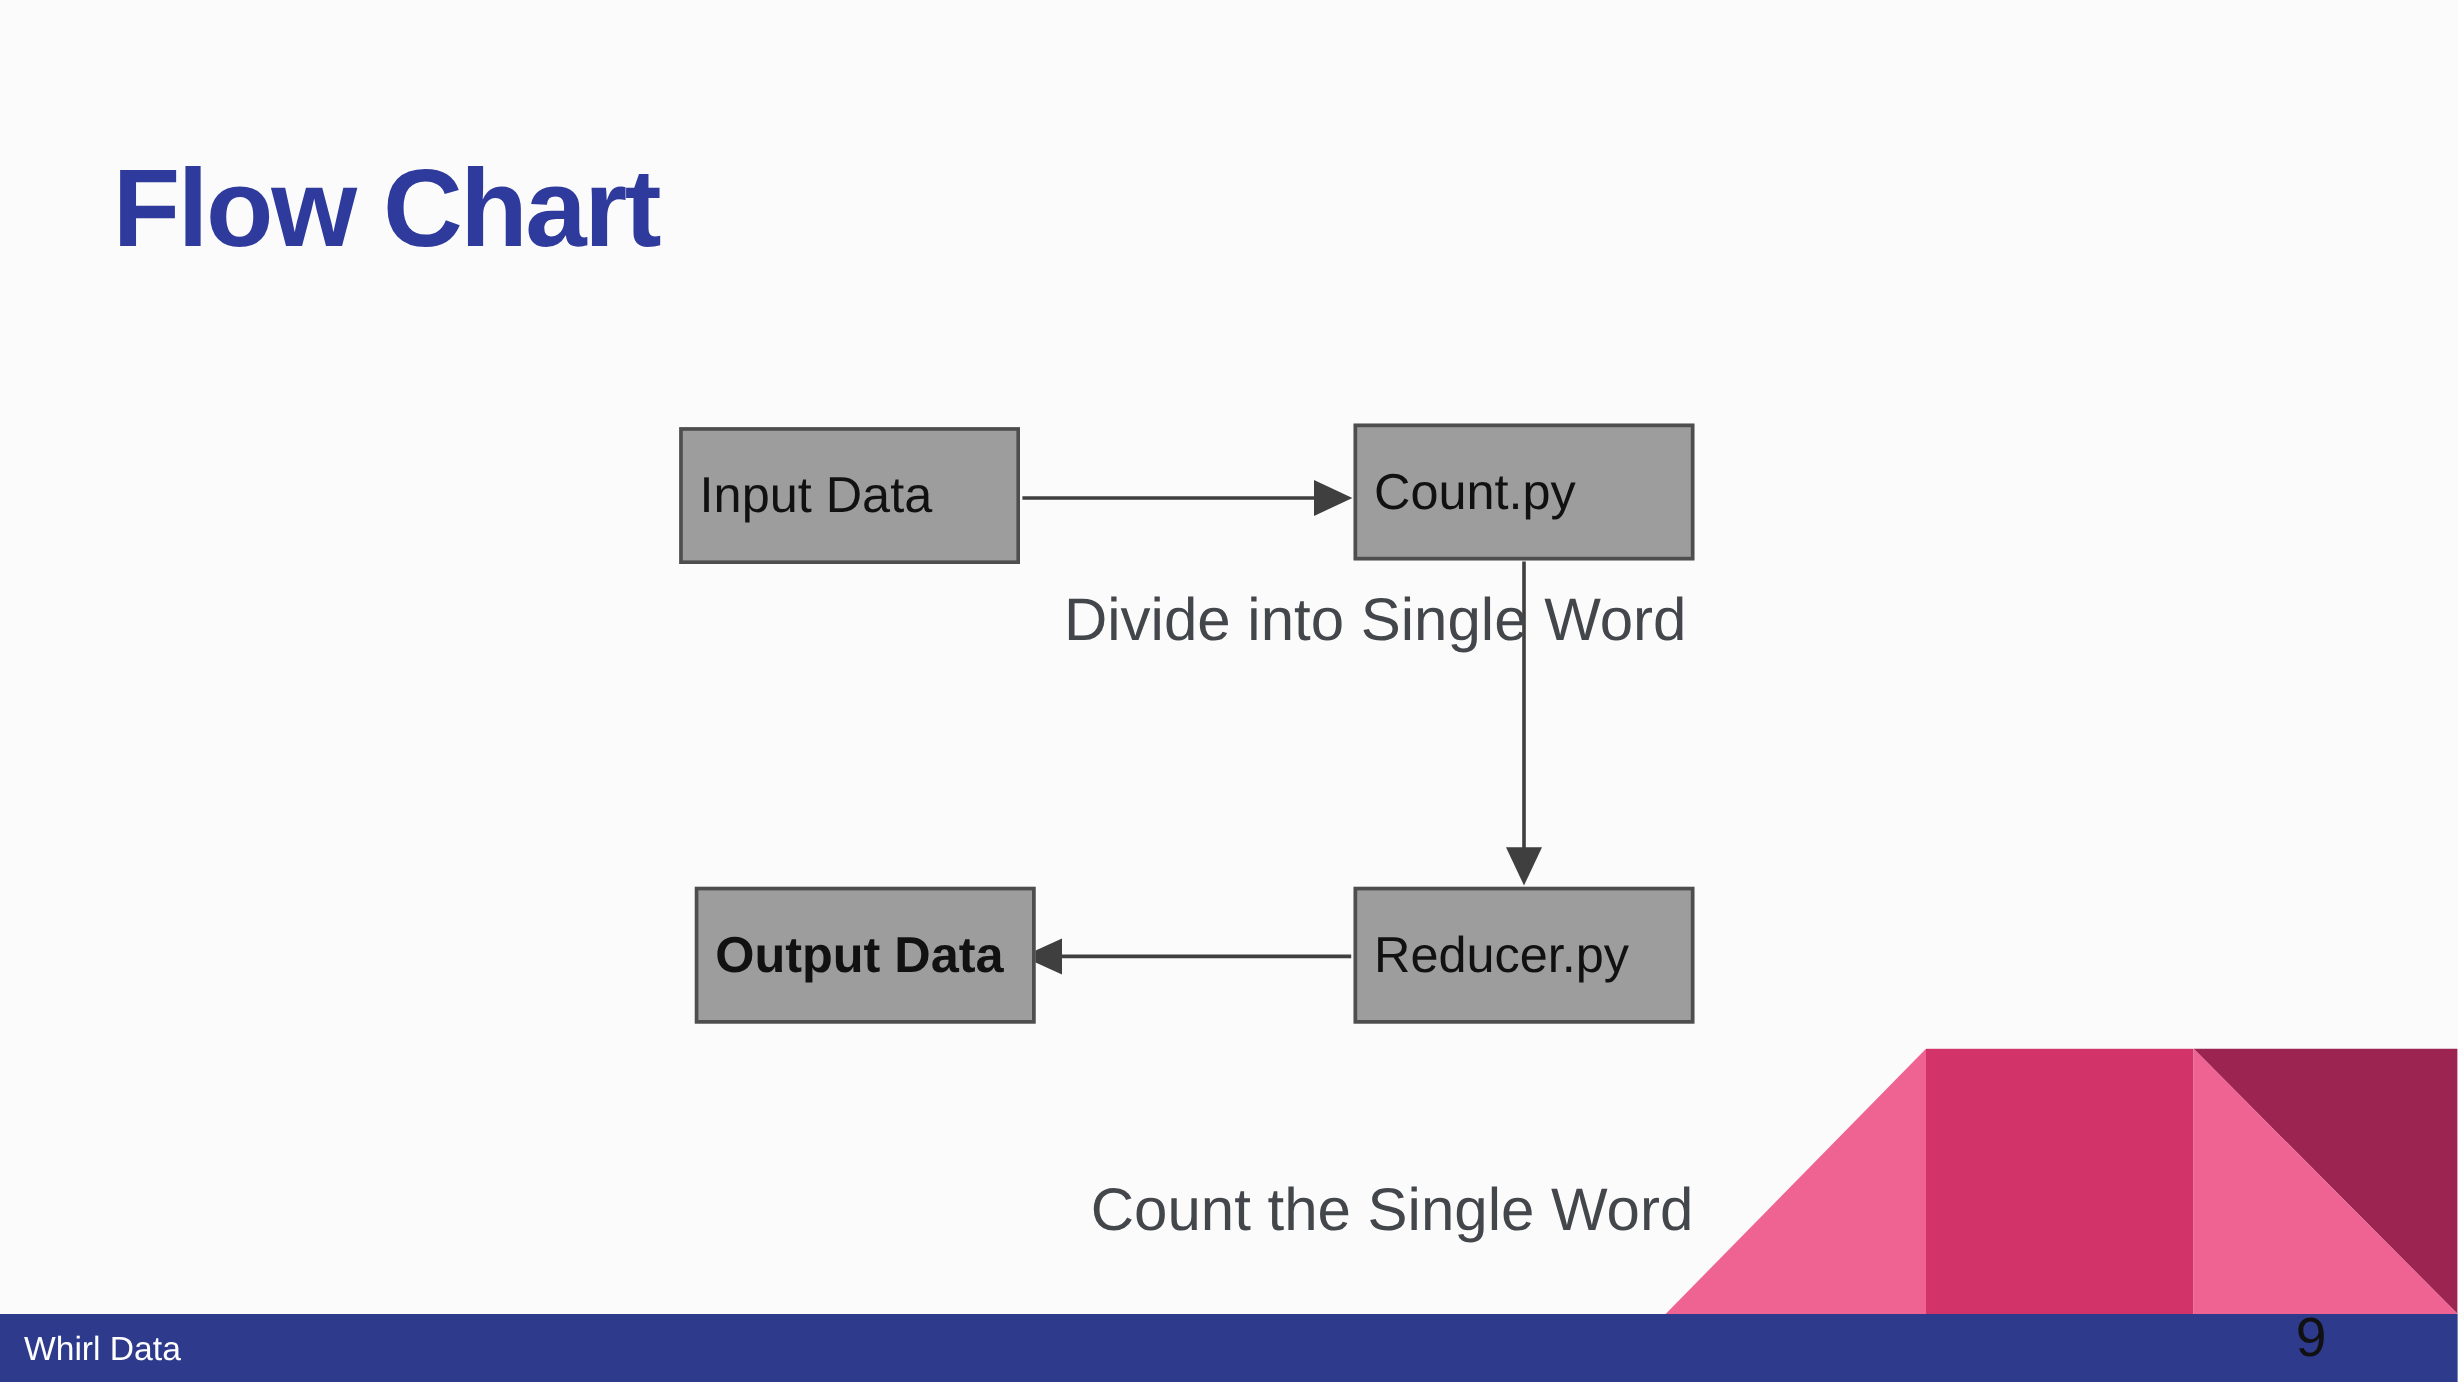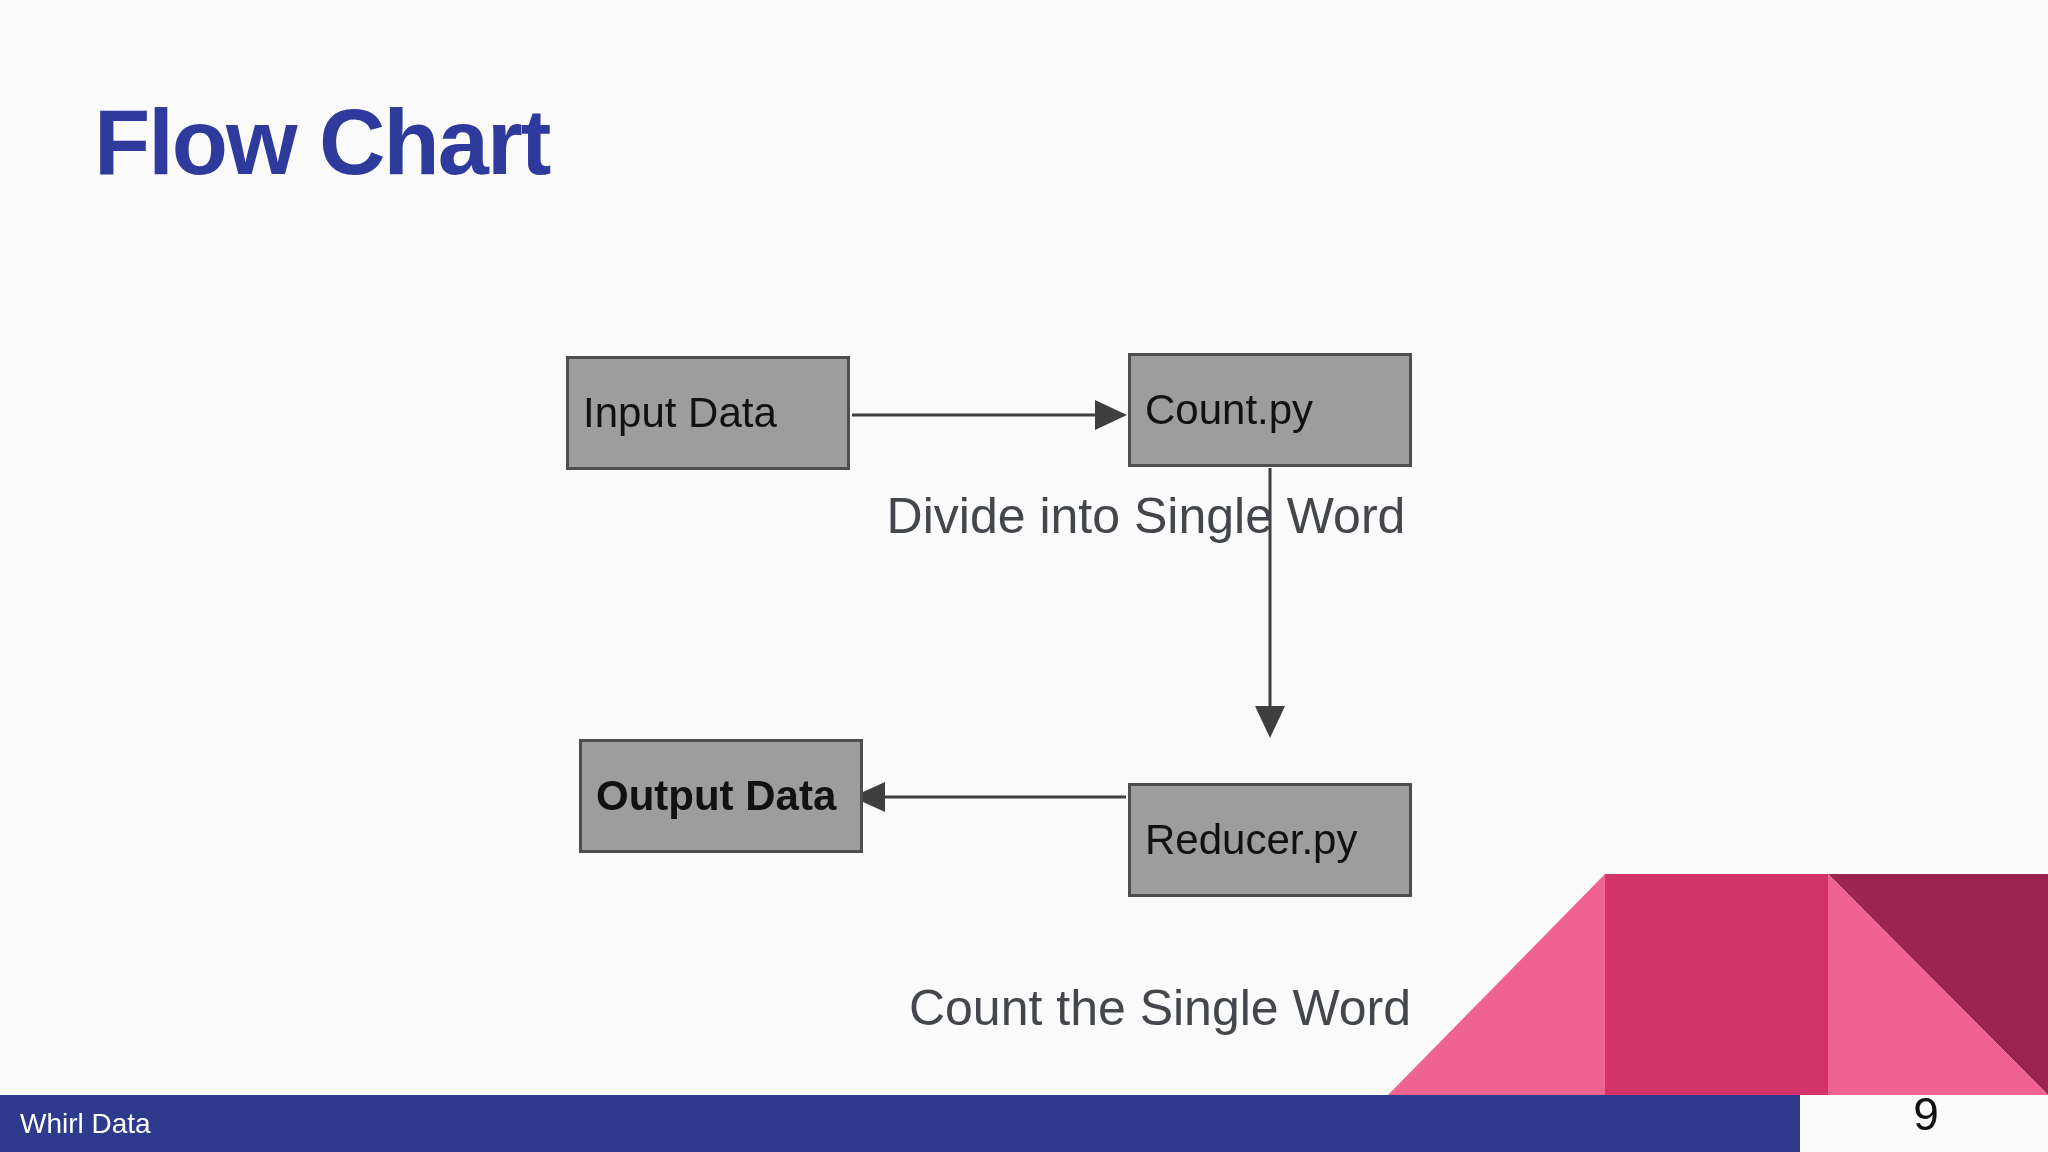--- a/index.html
+++ b/index.html
@@ -8,21 +8,21 @@
     position: relative;
     font-family: "Liberation Sans", sans-serif;
     background: var(--background, #fbfbfb);
     overflow: hidden;
   }
   .slide { position: absolute; inset: 0; }
 
   .title {
     position: absolute;
     left: 94px;
-    top: 90px;
+    top: 122px;
     font-size: 92px;
     letter-spacing: -2px;
     line-height: 1.15;
     color: var(--title, #2f3a9d);
     white-space: nowrap;
   }
 
   .layer { position: absolute; left: 0; top: 0; width: 2048px; height: 1152px; }
   .edges-layer { z-index: 1; }
   .shapes-layer { z-index: 0; }
@@ -37,21 +37,21 @@
     display: flex;
     align-items: center;
     padding-left: 14px;
     font-size: 42px;
     color: var(--node-text, #111111);
     white-space: nowrap;
   }
   .node-input   { left: 566px;  top: 356px; }
   .node-mapper  { left: 1128px; top: 353px; }
   .node-output  { left: 579px;  top: 739px; font-weight: bold; }
-  .node-reducer { left: 1128px; top: 739px; margin-top: 44px; }
+  .node-reducer { left: 1128px; top: 739px; }
 
   .edge-line { stroke: var(--arrow, #3f3f3f); stroke-width: 3px; }
   .edge-head { fill: var(--arrow, #3f3f3f); stroke: none; }
 
   .annotation {
     position: absolute;
     z-index: 3;
     width: 760px;
     text-align: center;
     font-size: 50px;
@@ -64,21 +64,21 @@
 
   .shape-pink-light   { fill: var(--pink-light, #ef6393); }
   .shape-pink-crimson { fill: var(--pink-crimson, #d23368); }
   .shape-pink-maroon  { fill: var(--pink-maroon, #9c2450); }
 
   .footer-bar {
     position: absolute;
     z-index: 4;
     left: 0;
     top: 1095px;
-    width: 1800px;
+    width: 2048px;
     height: 57px;
     background: var(--footer-bar, #2e3a8c);
     display: flex;
     align-items: center;
   }
   .footer-brand {
     color: var(--footer-text, #ffffff);
     font-size: 28px;
     padding-left: 20px;
     white-space: nowrap;

